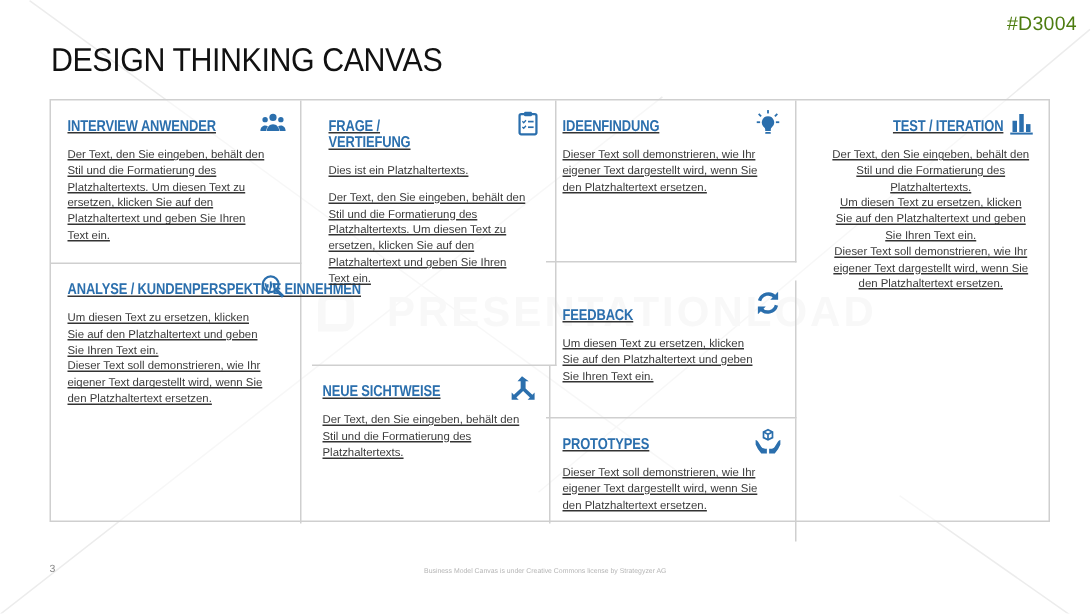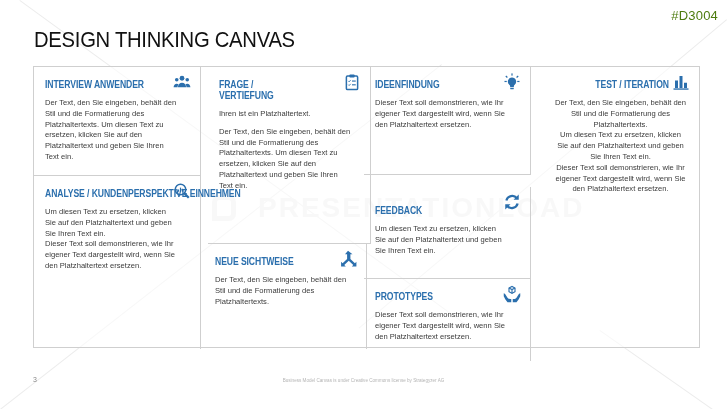--- a/index.html
+++ b/index.html
@@ -19,20 +19,21 @@
       font-family: "Liberation Sans", sans-serif; transform: scaleX(0.92); transform-origin: 0 0;
     }
 
     .canvas {
       position: absolute; left: 33px; top: 66px; width: 667px; height: 282px;
       border: 1px solid #cfcfcf; background: rgba(255,255,255,0.6);
     }
     .cell {
       position: absolute; border-right: 1px solid #cfcfcf; border-bottom: 1px solid #cfcfcf;
       padding: 10px 0 0 11px;
+      text-decoration: underline;
     }
     .cell.last-col { border-right: none; text-align: center; }
     .cell.last-row { border-bottom: none; }
 
     .cell-title {
       font-family: "Liberation Sans Narrow", "Liberation Sans", sans-serif;
       font-weight: bold; font-size: 10.5px; color: #2b6fad;
       text-transform: uppercase; line-height: 11px;
       transform: scaleX(0.82); transform-origin: 0 0; width: 140%;
       letter-spacing: -0.1px;
@@ -139,21 +140,21 @@
       </g>
           <g fill="#2b6fad">
             <rect x="8.5" y="2" width="7" height="4" rx="1"></rect>
         <rect x="12" y="10" width="5" height="1.5"></rect>
             <rect x="12" y="15" width="5" height="1.5"></rect>
         <path d="M7 10.5l1.2 1.2 2-2.2" stroke="#2b6fad" stroke-width="1.2" fill="none"></path>
         <path d="M7 15.5l1.2 1.2 2-2.2" stroke="#2b6fad" stroke-width="1.2" fill="none"></path>
           </g>
         </svg>
     </div>
-    <div class="cell-text">Ihren ist ein Platzhaltertext.</div>
+    <div class="cell-text">Dies ist ein Platzhaltertexts.</div>
     <div class="cell-text second">Der Text, den Sie eingeben, behält den
 Stil und die Formatierung des
 Platzhaltertexts. Um diesen Text zu
 ersetzen, klicken Sie auf den
 Platzhaltertext und geben Sie Ihren
 Text ein.</div>
   </div>
 
   <div class="cell last-row" style="left:170px;top:177px;width:163px;height:105px;">
     <div class="cell-title">Neue Sichtweise</div>

